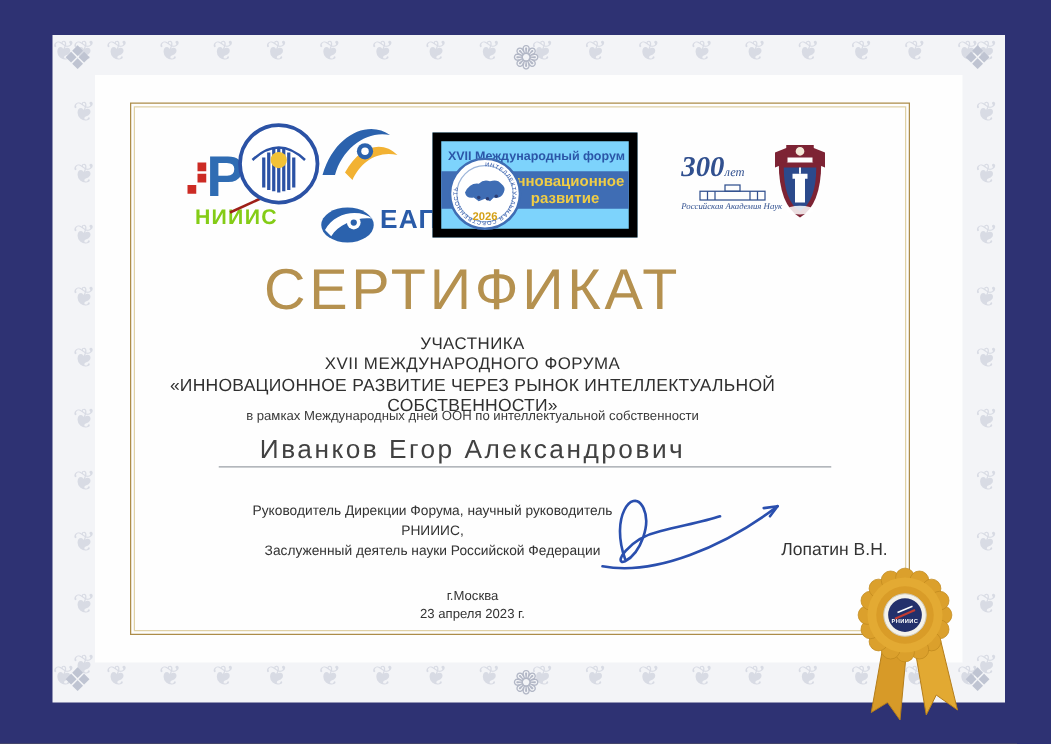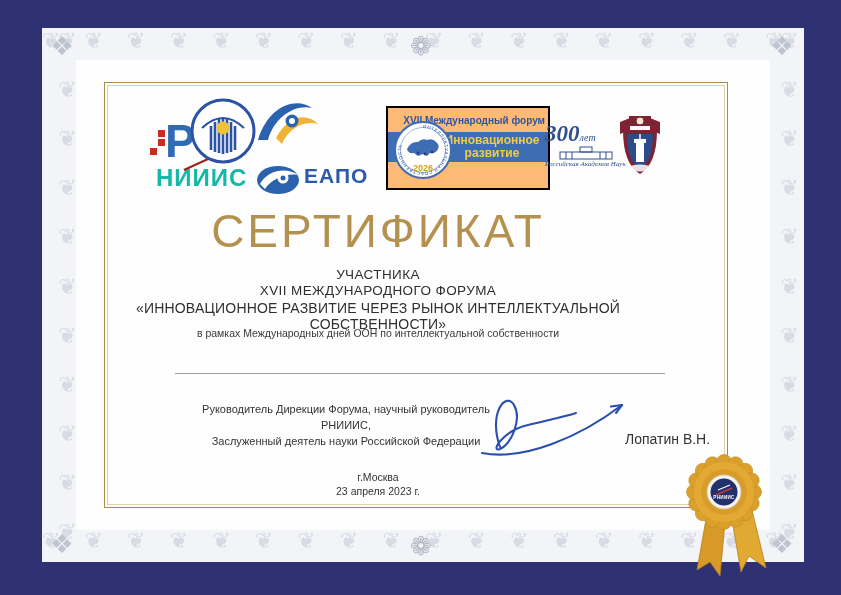--- a/index.html
+++ b/index.html
@@ -19,27 +19,27 @@
   .orn-corner{position:absolute;width:36px;height:36px;color:#bfc4d2;font-size:26px;line-height:36px;text-align:center;}
   .orn-mid{position:absolute;color:#b2b7c6;font-size:26px;line-height:32px;}
   
   .paper{position:absolute;left:76px;top:60px;width:694px;height:470px;background:#fefefe;}
   .goldframe{position:absolute;left:104px;top:82px;width:624px;height:426px;border:1.5px solid #ac8c48;}
   .goldframe-inner{position:absolute;left:2px;top:2px;right:2px;bottom:2px;border:1px solid #e0d1a6;}
   
   .logo{position:absolute;}
   .rniiis-p{position:absolute;left:17px;top:0;font-size:46px;font-weight:bold;color:#2f6cb3;line-height:1;}
   .rniiis-sq{position:absolute;width:7px;height:7px;background:#cc2b24;}
-  .rniiis-name{position:absolute;left:8px;top:46px;font-size:24px;font-weight:bold;color:#14b8a6;letter-spacing:1px;}
+  .rniiis-name{position:absolute;left:8px;top:46px;font-size:17px;font-weight:bold;color:#84cc16;letter-spacing:1px;}
   .eapo-label{position:absolute;left:50px;top:4px;font-size:21px;font-weight:bold;color:#2a5ba8;letter-spacing:1px;}
   .ras-big{font-family:"Liberation Serif",serif;font-style:italic;color:#31508f;font-size:23px;font-weight:bold;line-height:1;}
   .ras-small{font-family:"Liberation Serif",serif;font-style:italic;color:#31508f;font-size:10px;}
   .ras-script{font-family:"Liberation Serif",serif;font-style:italic;color:#31508f;font-size:7px;white-space:nowrap;}
   
-  .banner{position:absolute;left:346px;top:106px;width:164px;height:84px;border:2px solid #000000;background:#fdba74;margin-left:40px;}
+  .banner{position:absolute;left:346px;top:106px;width:164px;height:84px;border:7px solid #000000;background:#7dd3fc;}
   .banner-top{height:24px;display:flex;align-items:center;justify-content:flex-end;padding-right:3px;
     font-size:10px;font-weight:bold;color:#2b56a8;}
   .banner-mid{height:30px;background:#3f6db4;display:flex;align-items:center;justify-content:center;
     padding-left:48px;text-align:center;font-size:12px;font-weight:bold;color:#f0cd45;line-height:1.1;}
   .banner-bot{height:26px;background:#c5372e;display:flex;align-items:center;justify-content:center;
     padding-left:48px;text-align:center;font-size:7.5px;font-weight:bold;color:#fff;line-height:1.2;}
   .banner-emblem{position:absolute;left:6px;top:13px;width:58px;height:58px;}
   
   .ctext{position:absolute;left:104px;width:548px;text-align:center;color:#2f2f2f;}
   .title{top:204px;font-size:46px;letter-spacing:3px;color:#b5914f;font-weight:400;}
@@ -167,20 +167,21 @@
     <line x1="24" y1="22" x2="24" y2="27" stroke="#ffffff" stroke-width="1.5"></line>
     <ellipse cx="24" cy="56" rx="11" ry="3.5" fill="#ffffff" opacity="0.85"></ellipse>
   </svg>
 
 
   <div class="ctext title">СЕРТИФИКАТ</div>
   <div class="ctext line-participant">УЧАСТНИКА</div>
   <div class="ctext line-forum">XVII МЕЖДУНАРОДНОГО ФОРУМА</div>
   <div class="ctext line-theme">«ИННОВАЦИОННОЕ РАЗВИТИЕ ЧЕРЕЗ РЫНОК ИНТЕЛЛЕКТУАЛЬНОЙ СОБСТВЕННОСТИ»</div>
   <div class="ctext line-framework">в рамках Международных дней ООН по интеллектуальной собственности</div>
+  <div class="ctext line-name">Иванков Егор Александрович</div>
   <div class="name-underline"></div>
 
   <div class="role">
     <div>Руководитель Дирекции Форума, научный руководитель РНИИИС,</div>
     <div>Заслуженный деятель науки Российской Федерации</div>
   </div>
   <svg class="sig-svg" width="160" height="78" viewBox="0 0 160 78">
     <g fill="none" stroke="#2a4fae" stroke-width="2.1" stroke-linecap="round">
       <path d="M28,62 C16,28 34,6 42,20 C50,34 40,58 28,64 C18,68 30,46 56,40 C76,35 92,32 104,28"></path>
       <path d="M10,68 C52,76 108,52 150,20"></path>

